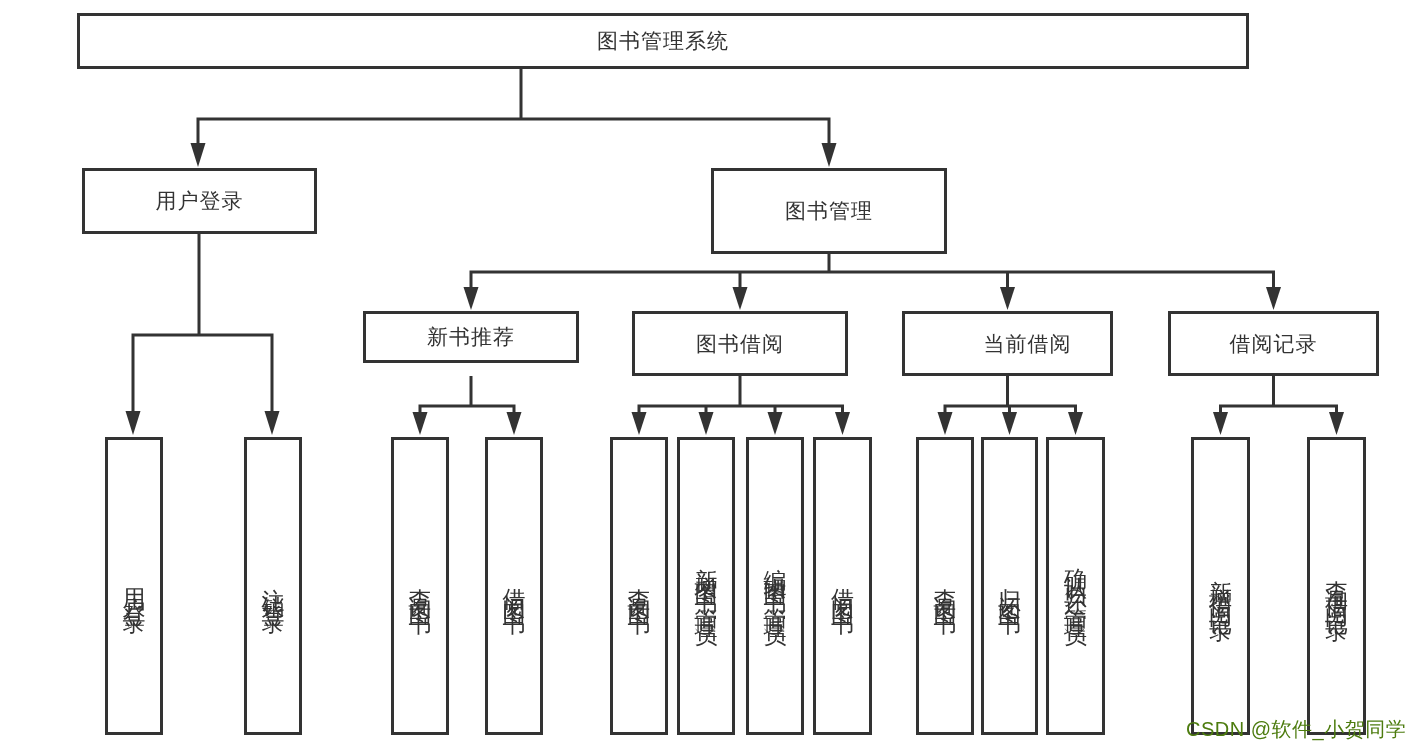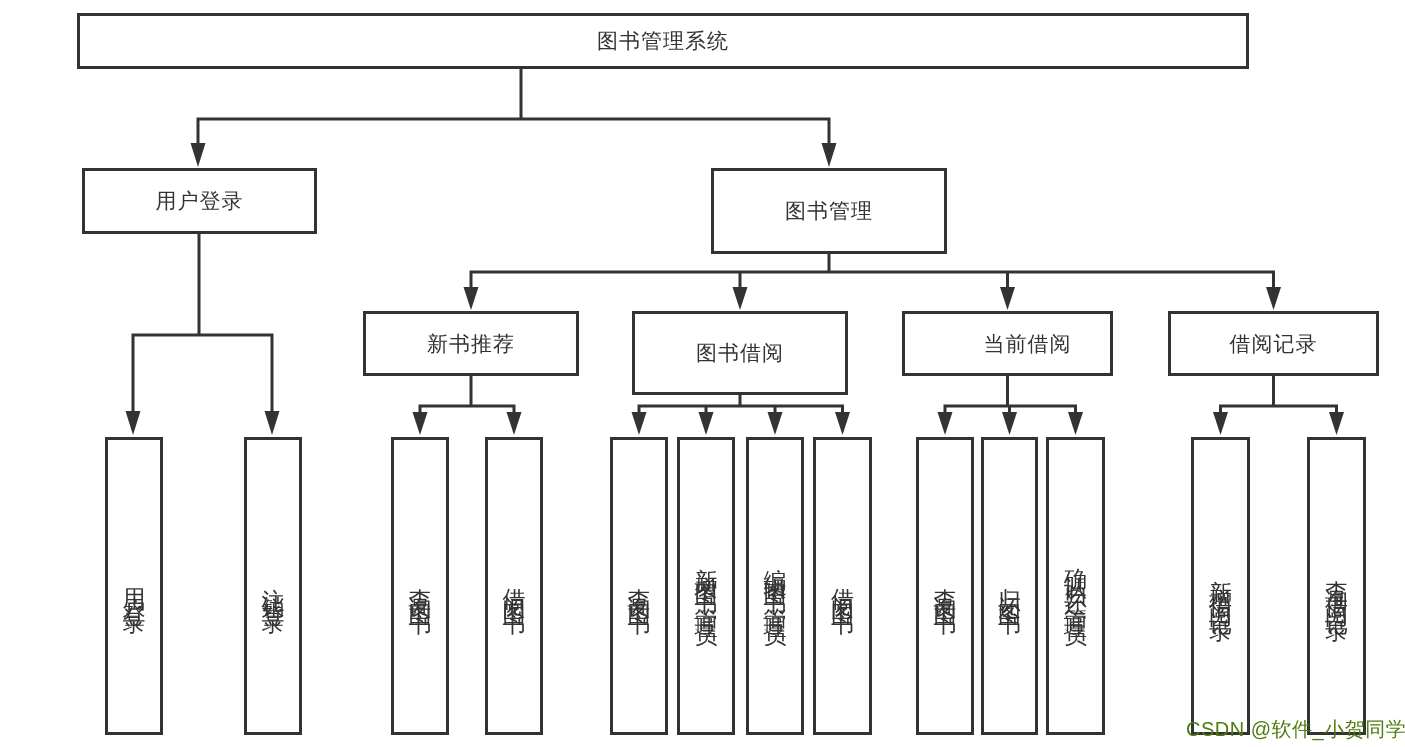--- a/index.html
+++ b/index.html
@@ -99,24 +99,24 @@
     <span>图书管理系统</span>
   </div>
 
   <div class="hbox" style="left:82px;top:168px;width:235px;height:66px;">
     <span>用户登录</span>
   </div>
   <div class="hbox" style="left:711px;top:168px;width:236px;height:86px;">
     <span>图书管理</span>
   </div>
 
-  <div class="hbox" style="left:363px;top:311px;width:216px;height:65px;">
+  <div class="hbox" style="left:363px;top:311px;width:216px;height:52px;">
     <span>新书推荐</span>
   </div>
-  <div class="hbox" style="left:632px;top:311px;width:216px;height:84px;">
+  <div class="hbox" style="left:632px;top:311px;width:216px;height:65px;">
     <span>图书借阅</span>
   </div>
   <div class="hbox" style="left:902px;top:311px;width:211px;height:65px;padding-left:40px;">
     <span>当前借阅</span>
   </div>
   <div class="hbox" style="left:1168px;top:311px;width:211px;height:65px;">
     <span>借阅记录</span>
   </div>
 
   <div class="vbox" style="left:105px;">

